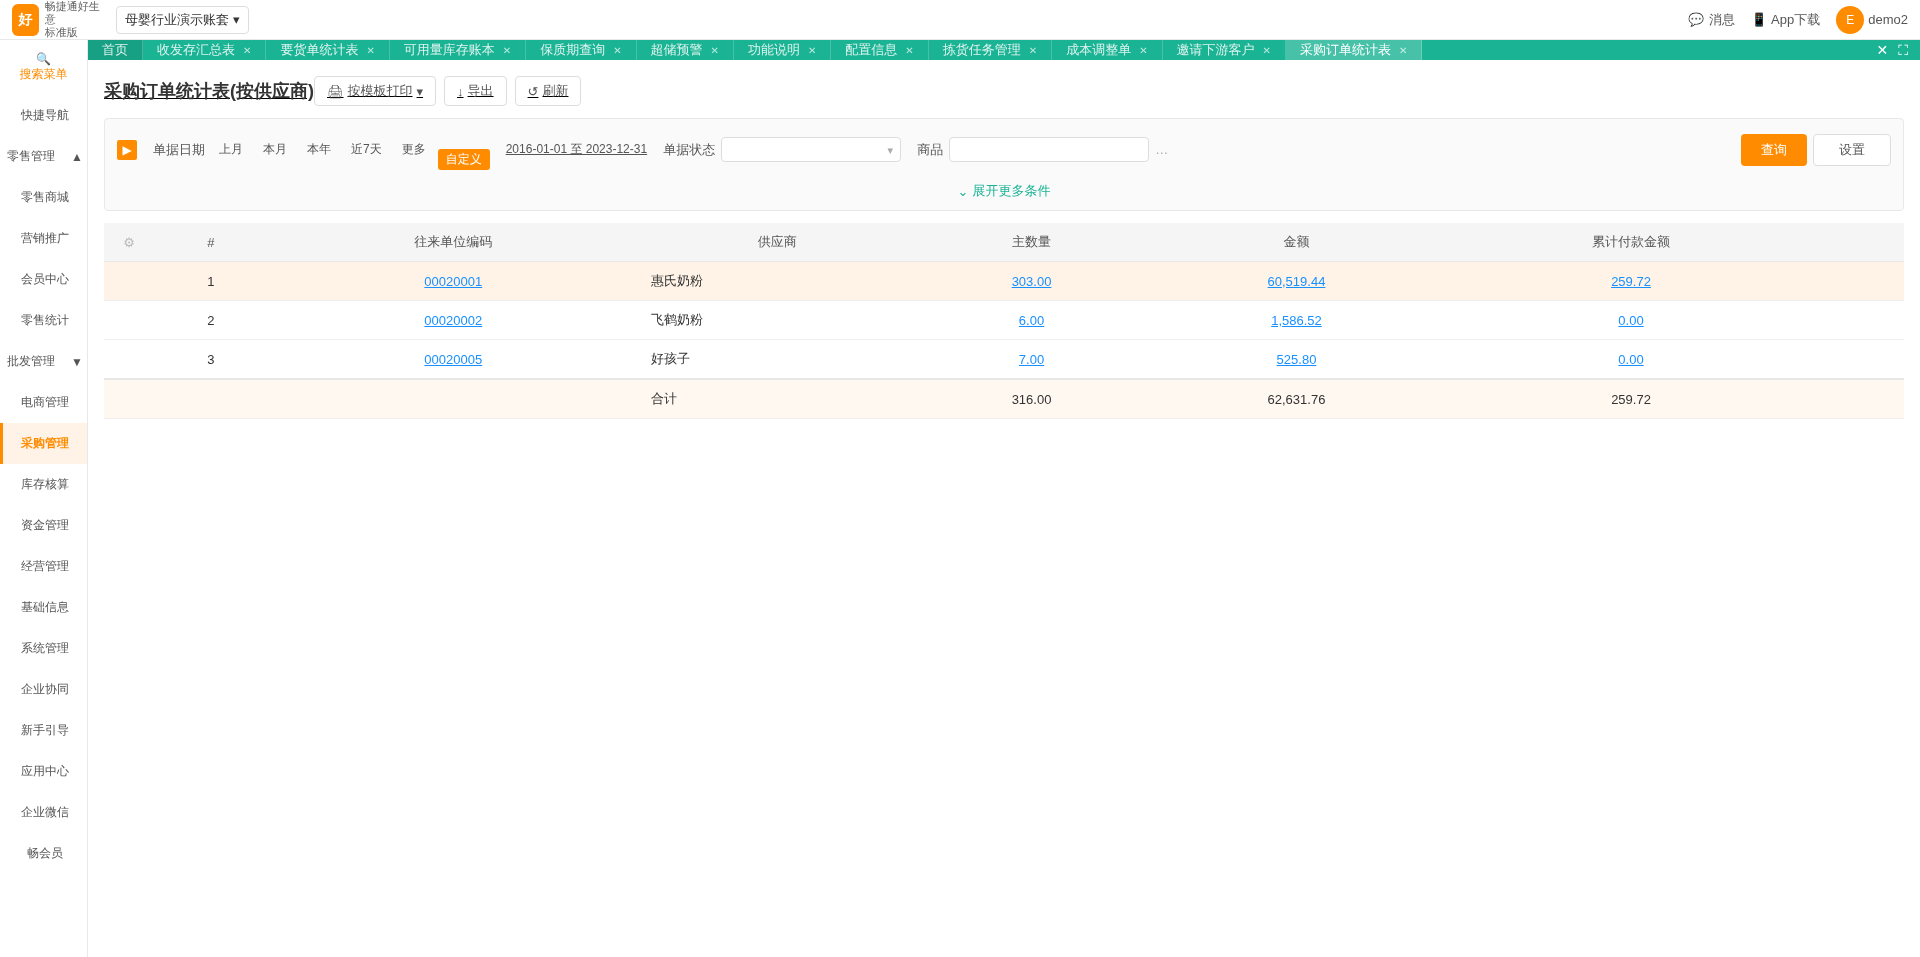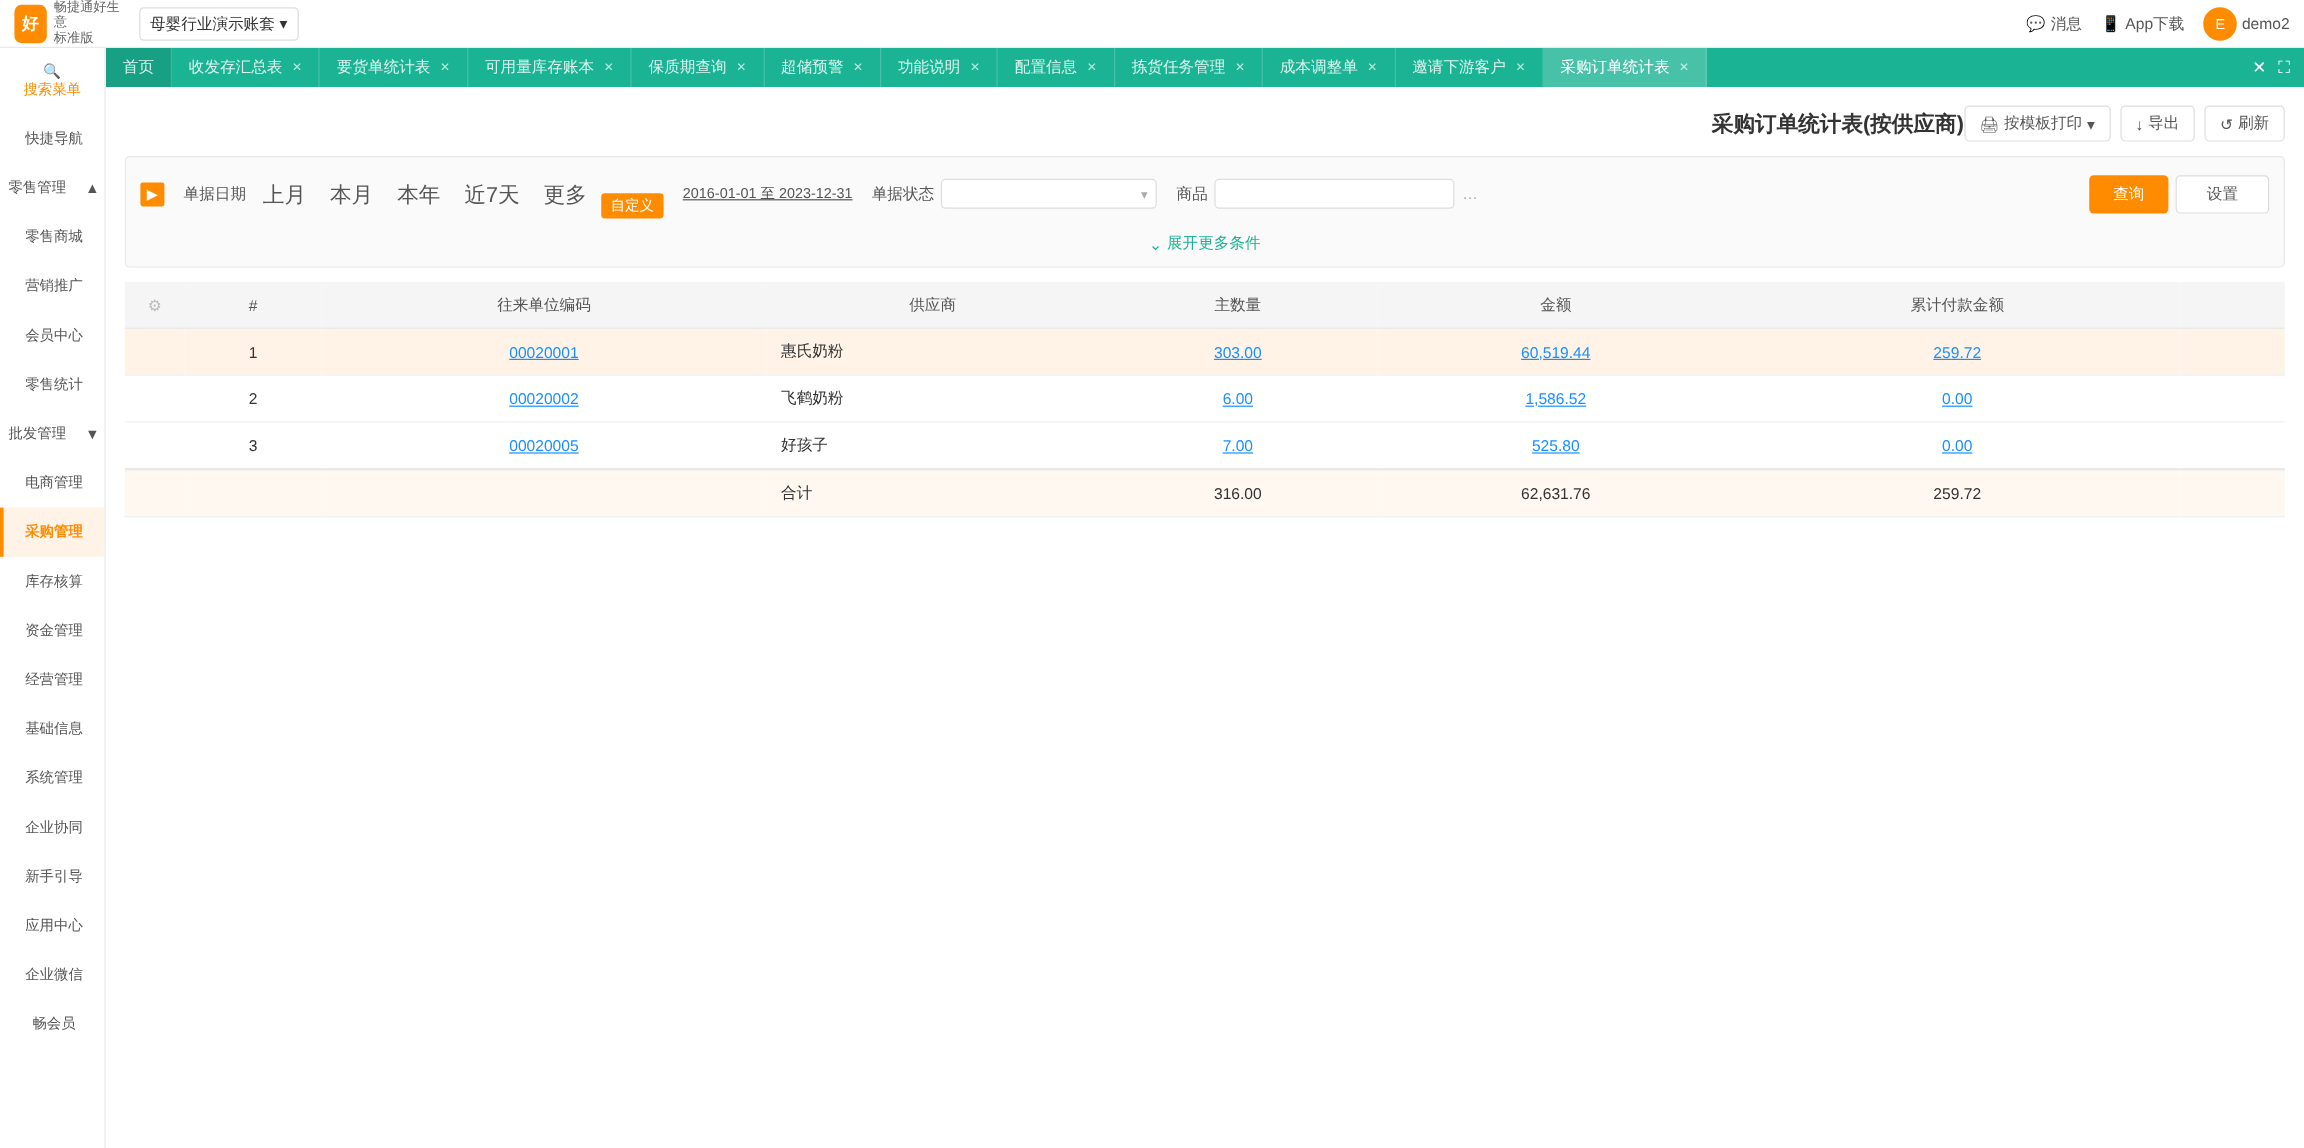--- a/index.html
+++ b/index.html
@@ -23,48 +23,48 @@
     .sidebar { width: 88px; background: #fff; border-right: 1px solid #e8e8e8; display: flex; flex-direction: column; overflow-y: auto; flex-shrink: 0; }
     .sidebar-item { padding: 12px 4px; text-align: center; cursor: pointer; color: #555; font-size: 12px; border-left: 3px solid transparent; transition: all 0.2s; }
     .sidebar-item.active { background: #fff3e8; color: #ff8c00; border-left: 3px solid #ff8c00; font-weight: bold; }
     .sidebar-item.has-sub { display: flex; align-items: center; justify-content: center; gap: 16px; }
     .sidebar-search { padding: 12px 4px; text-align: center; cursor: pointer; color: #ff8c00; font-size: 12px; }
 
     
     .content-area { flex: 1; display: flex; flex-direction: column; overflow: hidden; }
 
     
-    .tab-bar { background: #1ab394; display: flex; align-items: center; overflow-x: auto; flex-shrink: 0; height: 32px; }
+    .tab-bar { background: #1ab394; display: flex; align-items: center; overflow-x: auto; flex-shrink: 0; height: 20px; }
     .tab-bar::-webkit-scrollbar { height: 0; }
     .tab-item { padding: 0 14px; height: 36px; display: flex; align-items: center; gap: 4px; color: rgba(255,255,255,0.85); font-size: 13px; cursor: pointer; white-space: nowrap; border-right: 1px solid rgba(255,255,255,0.2); flex-shrink: 0; }
     .tab-item.active { background: rgba(255,255,255,0.2); color: white; font-weight: 500; }
     .tab-item.home { background: rgba(0,0,0,0.1); }
     .tab-close { font-size: 10px; color: rgba(255,255,255,0.7); margin-left: 4px; cursor: pointer; }
     .tab-bar-end { margin-left: auto; display: flex; align-items: center; gap: 2px; padding: 0 8px; }
     .tab-end-btn { color: white; cursor: pointer; padding: 4px; font-size: 14px; }
 
     
     .page-content { flex: 1; overflow: auto; background: #fff; padding: 16px; }
-    .page-header { display: flex; align-items: center; justify-content: flex-end; margin-bottom: 12px; }
+    .page-header { display: flex; align-items: center; justify-content: flex-start; margin-bottom: 12px; text-decoration: underline; }
     .page-title { font-size: 18px; font-weight: 600; color: #333; }
     .page-actions { display: flex; align-items: center; gap: 8px; }
     .btn-print { border: 1px solid #ddd; background: white; padding: 5px 12px; border-radius: 4px; cursor: pointer; font-size: 13px; color: #555; display: flex; align-items: center; gap: 4px; }
     .btn-export { border: 1px solid #ddd; background: white; padding: 5px 12px; border-radius: 4px; cursor: pointer; font-size: 13px; color: #555; display: flex; align-items: center; gap: 4px; }
     .btn-refresh { border: 1px solid #ddd; background: white; padding: 5px 12px; border-radius: 4px; cursor: pointer; font-size: 13px; color: #555; display: flex; align-items: center; gap: 4px; }
     .btn-query { background: #ff8c00; color: white; border: none; padding: 6px 20px; border-radius: 4px; cursor: pointer; font-size: 13px; }
     .btn-settings { background: white; color: #555; border: 1px solid #ddd; padding: 6px 25px; border-radius: 4px; cursor: pointer; font-size: 13px; }
 
     
     .filter-area { background: #fafafa; border: 1px solid #e8e8e8; border-radius: 4px; padding: 10px 12px; margin-bottom: 12px; }
     .filter-row { display: flex; align-items: center; gap: 16px; flex-wrap: wrap; }
     .filter-item { display: flex; align-items: center; gap: 6px; }
     .filter-label { color: #555; font-size: 13px; white-space: nowrap; }
     .filter-toggle-btn { background: #ff8c00; color: white; border: none; width: 20px; height: 20px; border-radius: 2px; cursor: pointer; display: flex; align-items: center; justify-content: center; font-size: 12px; flex-shrink: 0; }
     .date-shortcuts { display: flex; gap: 4px; align-items: center; }
-    .date-shortcut { padding: 2px 8px; border-radius: 3px; cursor: pointer; font-size: 18px; color: #555; }
+    .date-shortcut { padding: 2px 8px; border-radius: 3px; cursor: pointer; font-size: 12px; color: #555; }
     .date-custom { background: #ff8c00; color: white; padding: 2px 8px; border-radius: 3px; font-size: 12px; margin-top: 20px; }
     .date-range { color: #555; font-size: 12px; text-decoration: underline; }
     .filter-select { border: 1px solid #ddd; border-radius: 4px; padding: 4px 24px 4px 8px; font-size: 13px; min-width: 180px; appearance: none; background: white; cursor: pointer; }
     .filter-input { border: 1px solid #ddd; border-radius: 4px; padding: 4px 8px; font-size: 13px; min-width: 200px; }
     .filter-more-btn { color: #1ab394; cursor: pointer; font-size: 13px; display: flex; align-items: center; gap: 4px; margin: 8px auto 0; text-align: center; }
     .filter-actions-right { margin-left: auto; display: flex; gap: 6px; }
 
     
     .data-table { width: 100%; border-collapse: collapse; font-size: 13px; }
     .data-table thead tr { background: #f5f5f5; }

